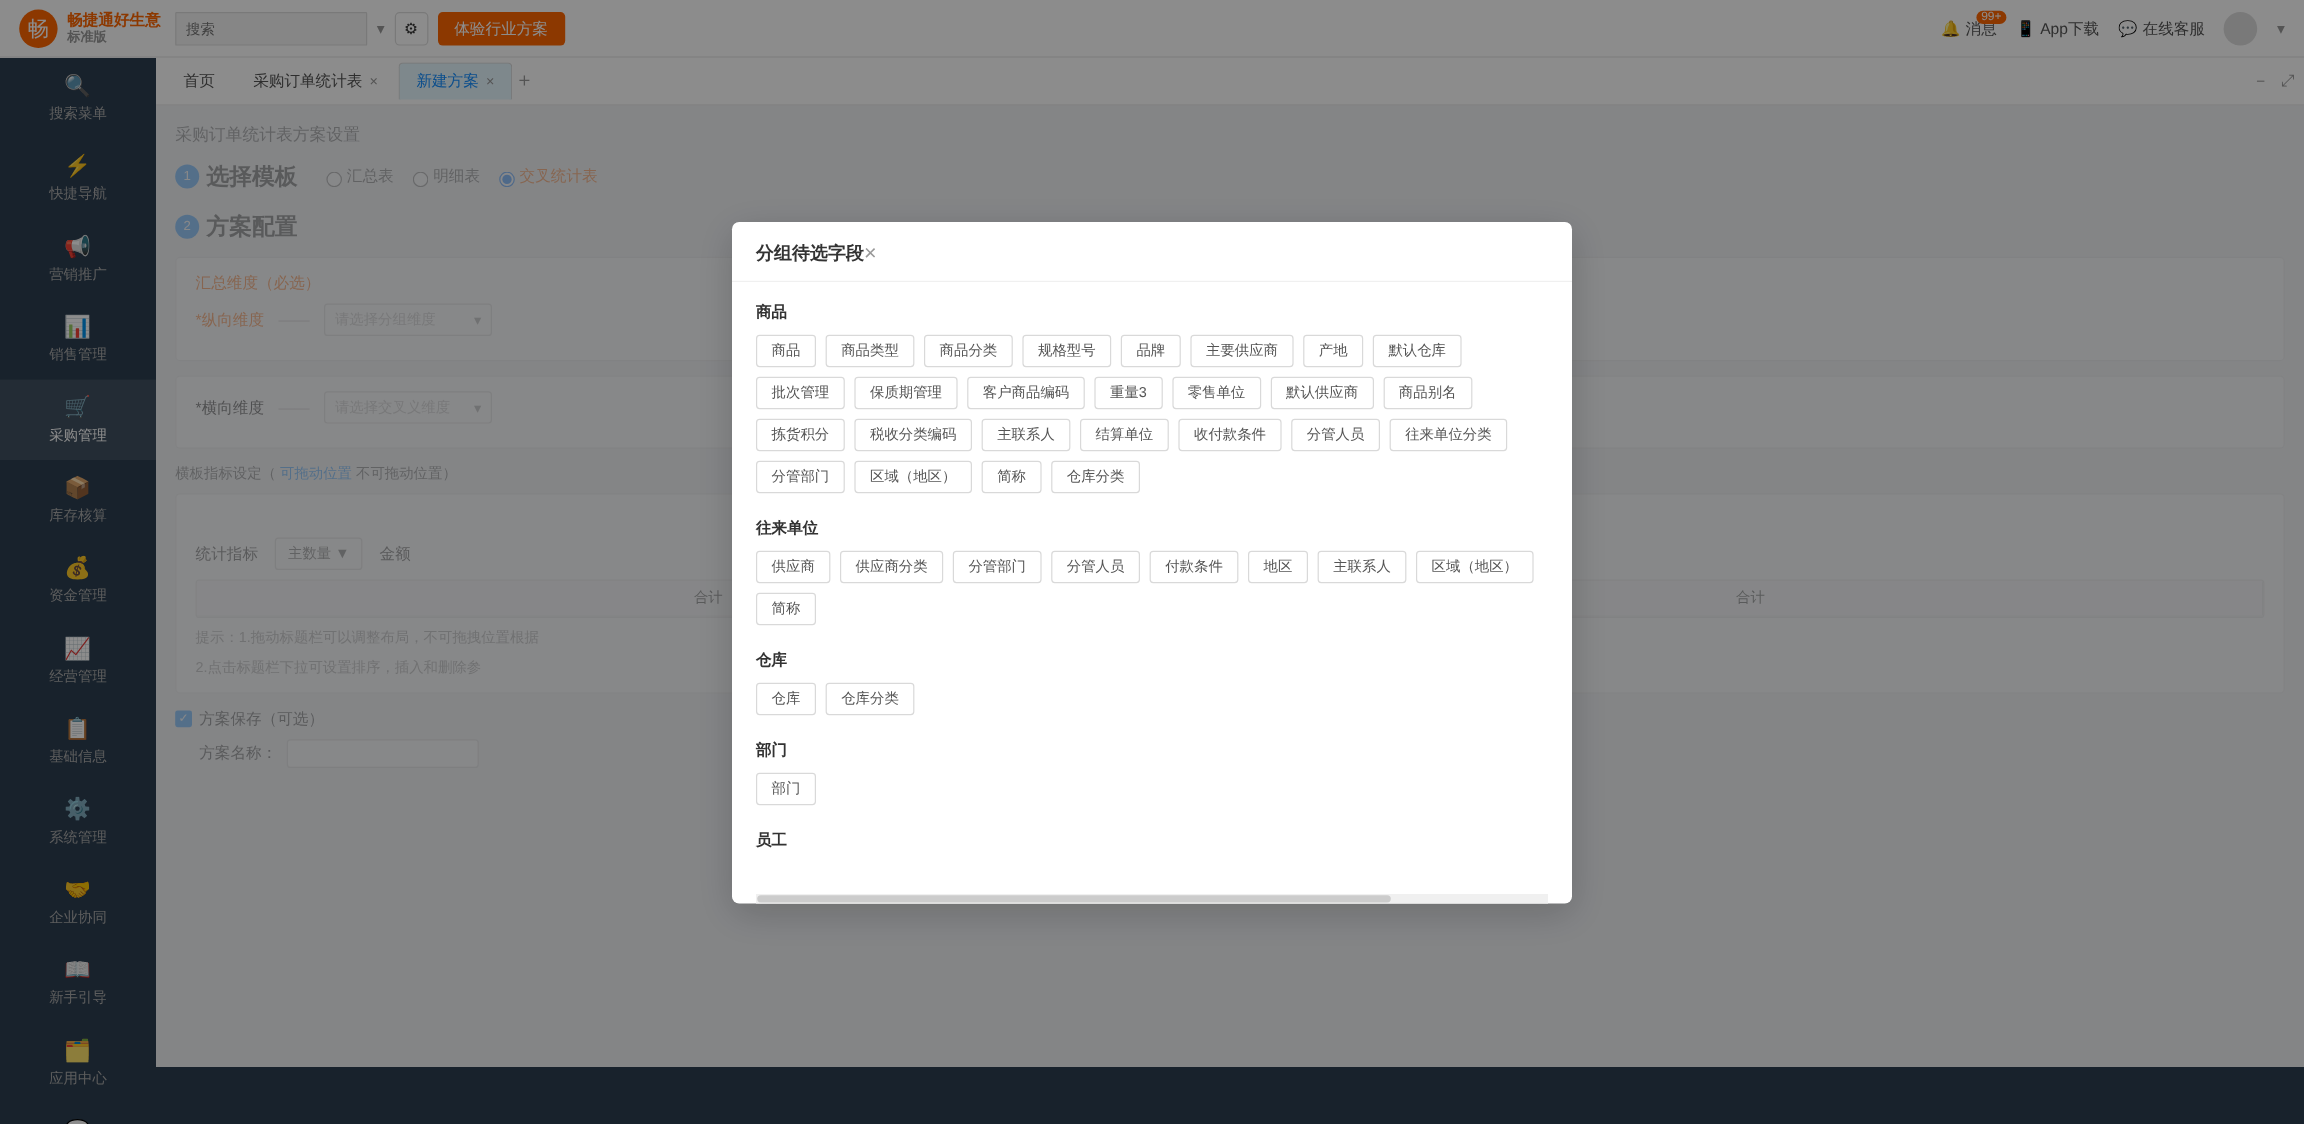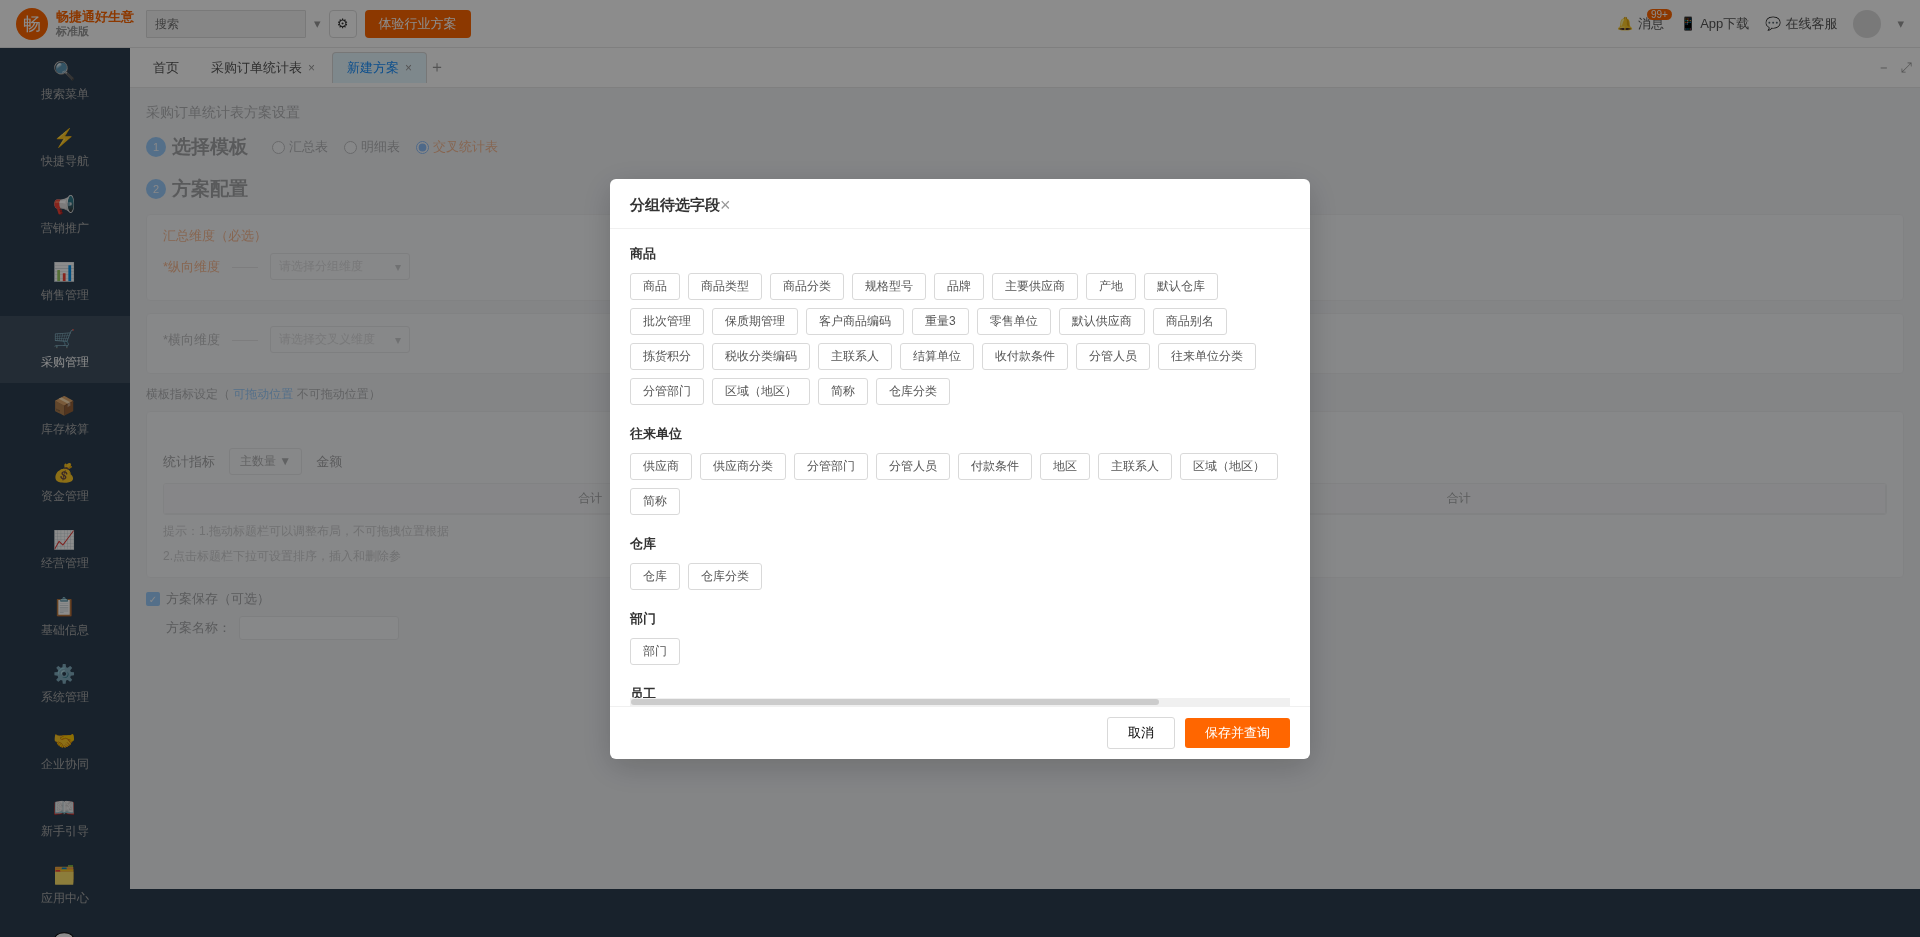--- a/index.html
+++ b/index.html
@@ -88,21 +88,21 @@
 
     
     .step-bar { display: flex; gap: 24px; margin-bottom: 16px; }
     .step { display: flex; align-items: center; gap: 6px; }
     .step-num {
       width: 20px; height: 20px; border-radius: 50%; background: #1890ff;
       color: #fff; font-size: 11px; display: flex; align-items: center; justify-content: center;
     }
     .step-label { font-size: 19px; color: #333; font-weight: bold; }
     .step-options { display: flex; gap: 16px; align-items: center; font-size: 13px; color: #555; }
-    .radio-opt { display: flex; align-items: center; gap: 4px; cursor: pointer; }
+    .radio-opt { display: flex; align-items: flex-end; gap: 4px; cursor: pointer; }
     .radio-selected { color: #f60; }
 
     
     .overlay {
       position: fixed; top: 0; left: 0; right: 0; bottom: 0;
       background: rgba(0,0,0,0.45); z-index: 200;
     }
 
     
     .modal {
@@ -325,21 +325,21 @@
       <span style="color:#ccc;">——</span>
       <div class="select-box">
         <span style="color:#bbb;">请选择分组维度</span>
         <span>▾</span>
       </div>
     </div>
   </div>
 
   <div class="config-section">
     <div class="config-row">
-      <span style="color:#737373;">*横向维度</span>
+      <span style="color:#000000;">*横向维度</span>
       <span style="color:#ccc;">——</span>
       <div class="select-box">
         <span style="color:#bbb;">请选择交叉义维度</span>
         <span>▾</span>
       </div>
     </div>
   </div>
 
   <div style="font-size:12px;color:#555;margin-bottom:8px;">
     横板指标设定（ <span style="color:#1890ff;">可拖动位置</span> 不可拖动位置）
@@ -451,24 +451,20 @@
       <div class="section-title">员工</div>
 
     </div>
 
   </div>
 
   <div class="horizontal-scroll">
     <div class="h-scroll-thumb"></div>
   </div>
 
-  <div style="padding: 10px 20px; display:flex; align-items:center; justify-content:flex-end; gap:10px; border-top:1px solid #f0f0f0;">
-    <button class="btn-cancel">取消</button>
-    <button class="btn-save-query">保存并查询</button>
-  </div>
 </div>
 
 <div class="bottom-bar">
   <div style="display:flex;gap:16px;">
     <span class="bottom-icon">⚙</span>
     <span class="bottom-icon">🔊</span>
   </div>
 </div>
 
 </body></html>

